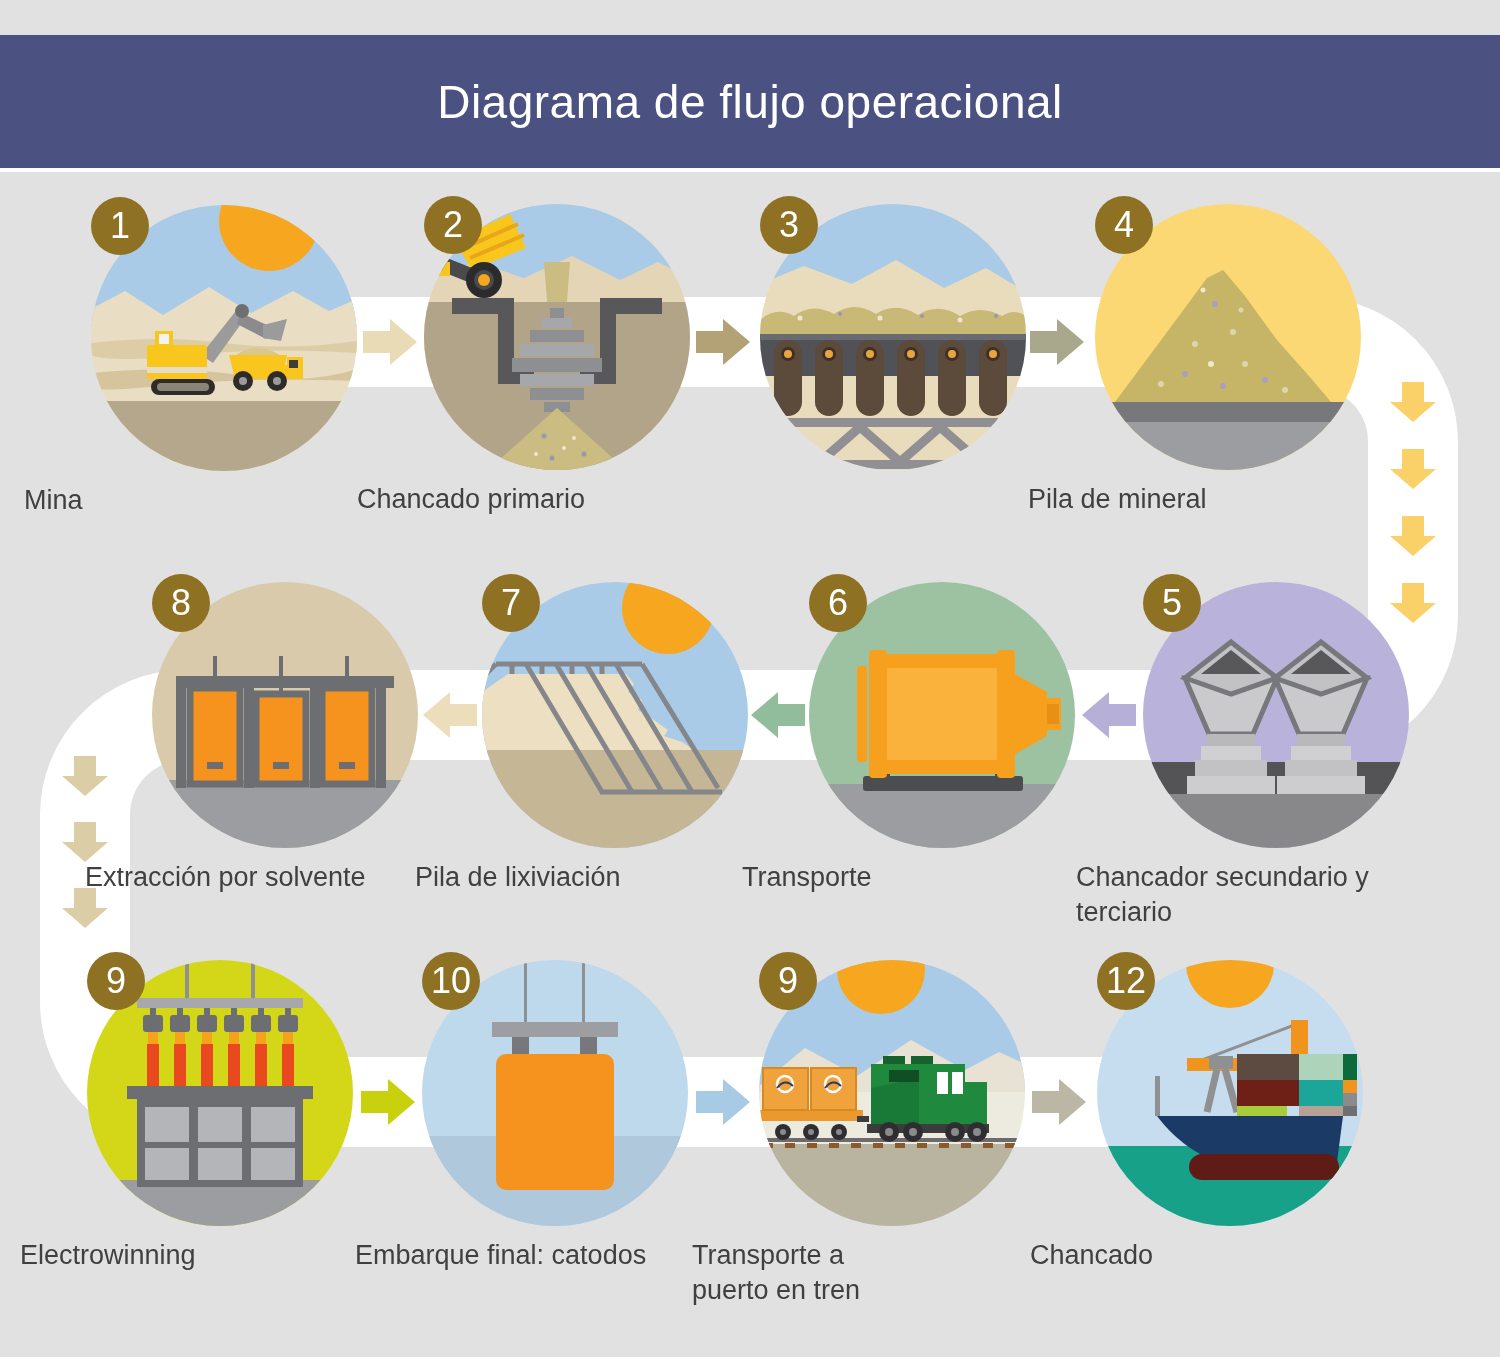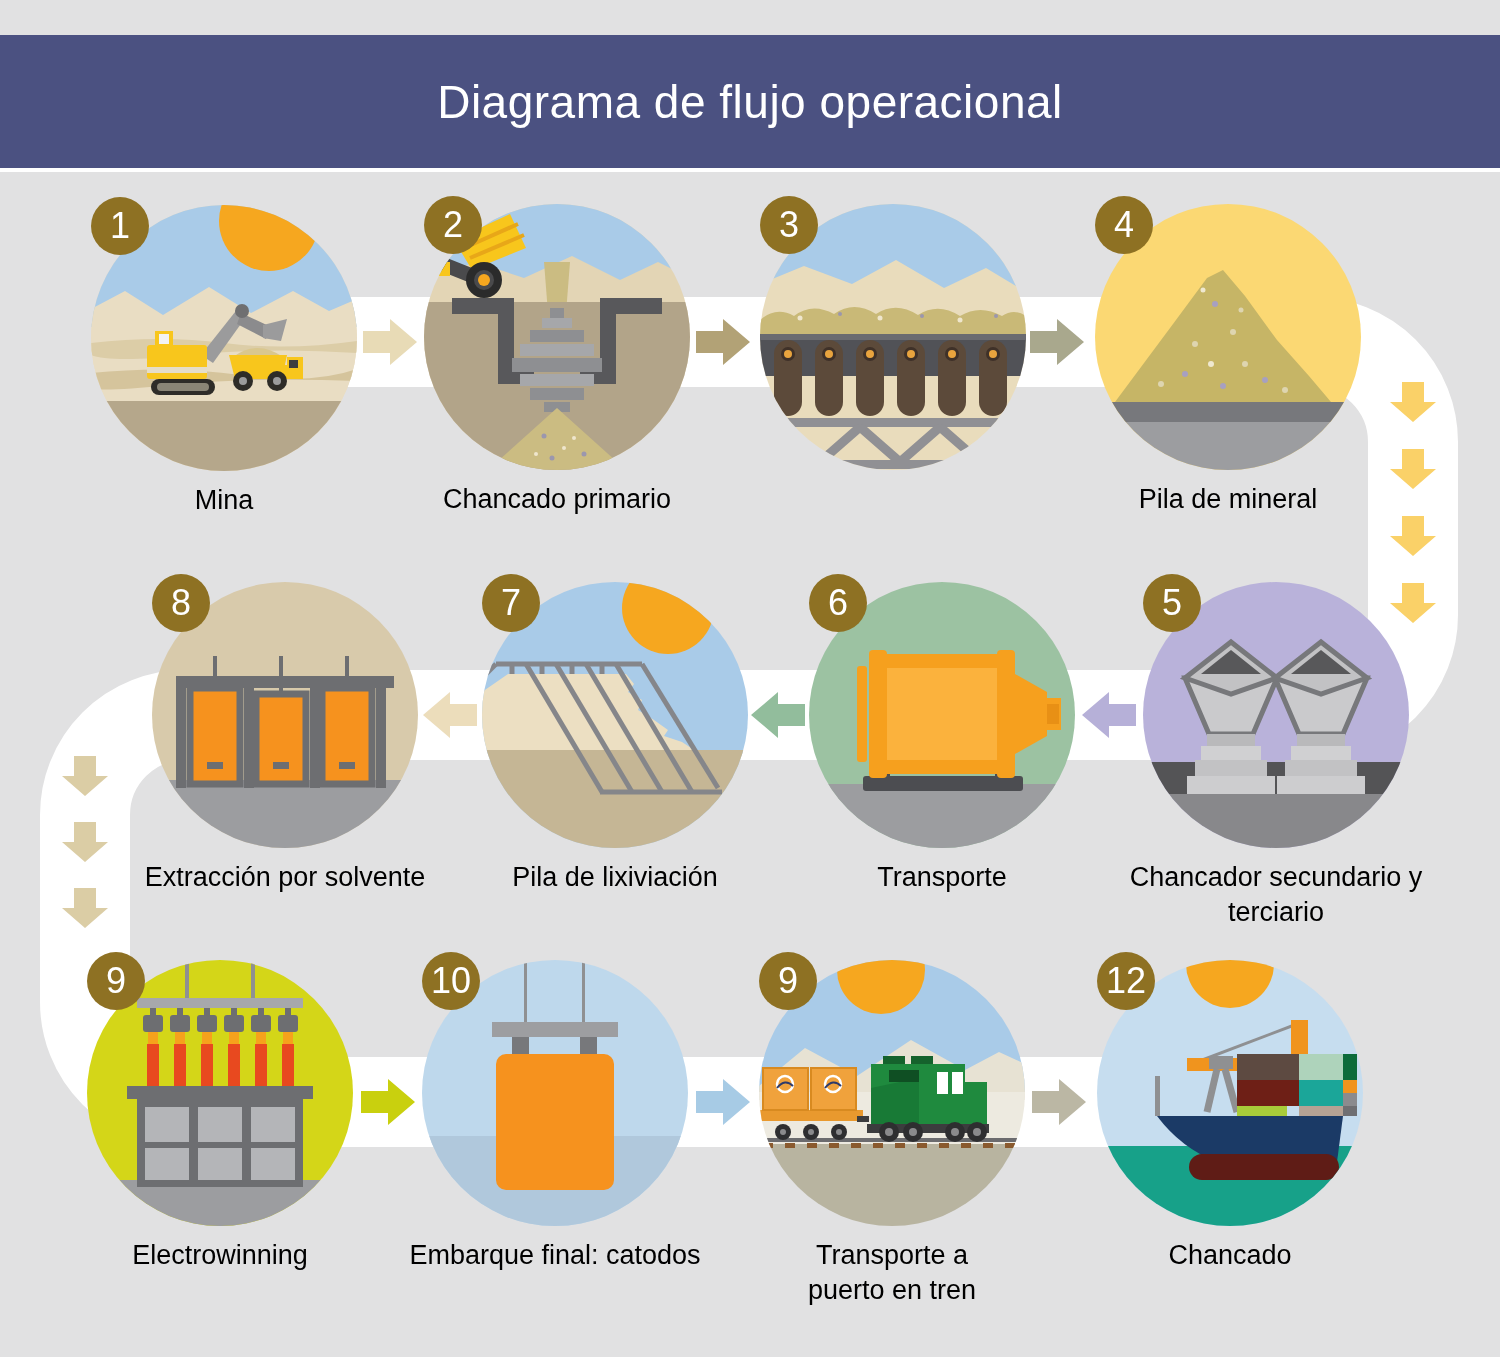--- a/index.html
+++ b/index.html
@@ -7,22 +7,22 @@
          font-family:"Liberation Sans", sans-serif;}
   .header{position:absolute;left:0;top:0;width:1500px;height:133px;background:#4b5181;
           border-bottom:4px solid #ffffff;display:flex;align-items:center;justify-content:center;z-index:3;margin-top:35px;}
   .header h1{margin:0;color:#ffffff;font-size:46px;font-weight:500;letter-spacing:.5px;}
   .flow{position:absolute;left:0;top:0;width:1500px;height:1357px;z-index:1;}
   .step{position:absolute;width:266px;height:266px;z-index:2;}
   .ill{position:absolute;left:0;top:0;width:266px;height:266px;}
   .badge{position:absolute;left:0;top:-8px;width:58px;height:58px;border-radius:50%;
          background:#8e7123;display:flex;align-items:center;justify-content:center;z-index:4;}
   .badge span{color:#ffffff;font-size:36px;line-height:1;}
-  .label{position:absolute;left:-67px;top:278px;width:400px;text-align:center;
-         font-size:27px;color:#000000;white-space:pre-line;line-height:1.3;}
+  .label{position:absolute;left:-67px;top:278px;width:400px;text-align:left;
+         font-size:27px;color:#404040;white-space:pre-line;line-height:1.3;}
 </style>
 </head>
 <body>
 
 <div class="stage">
 
   <div class="header">
     <h1>Diagrama de flujo operacional</h1>
   </div>
 

